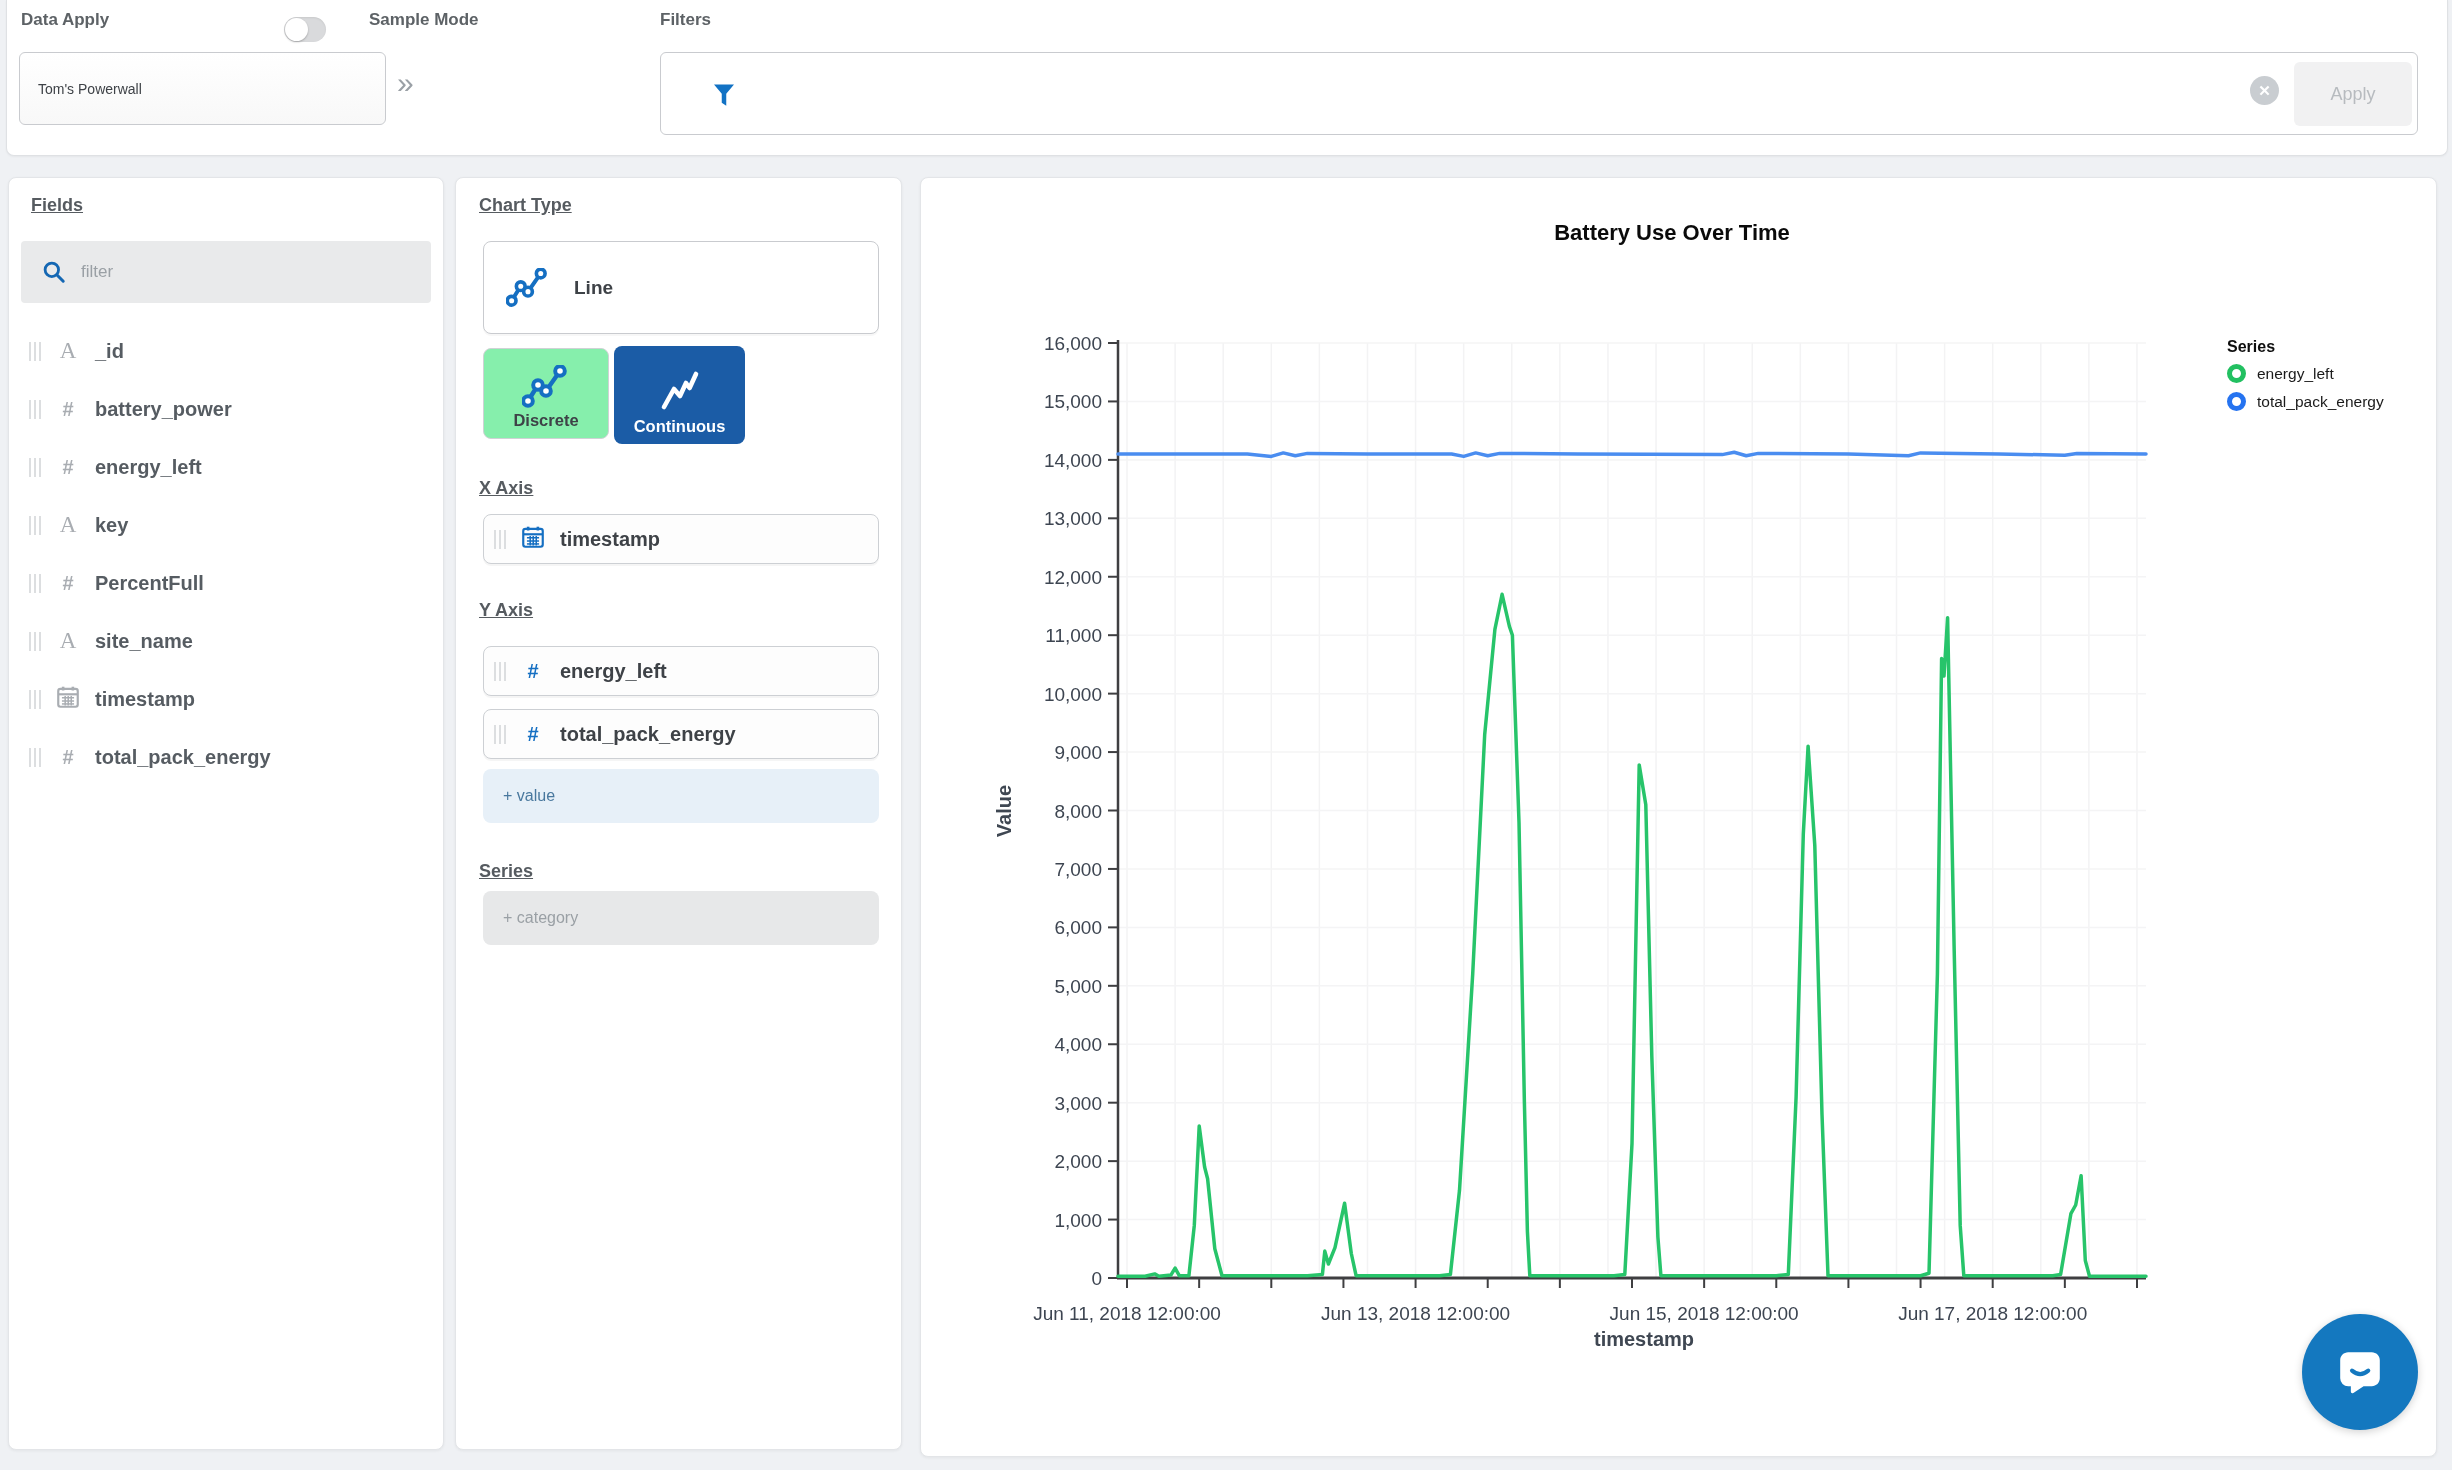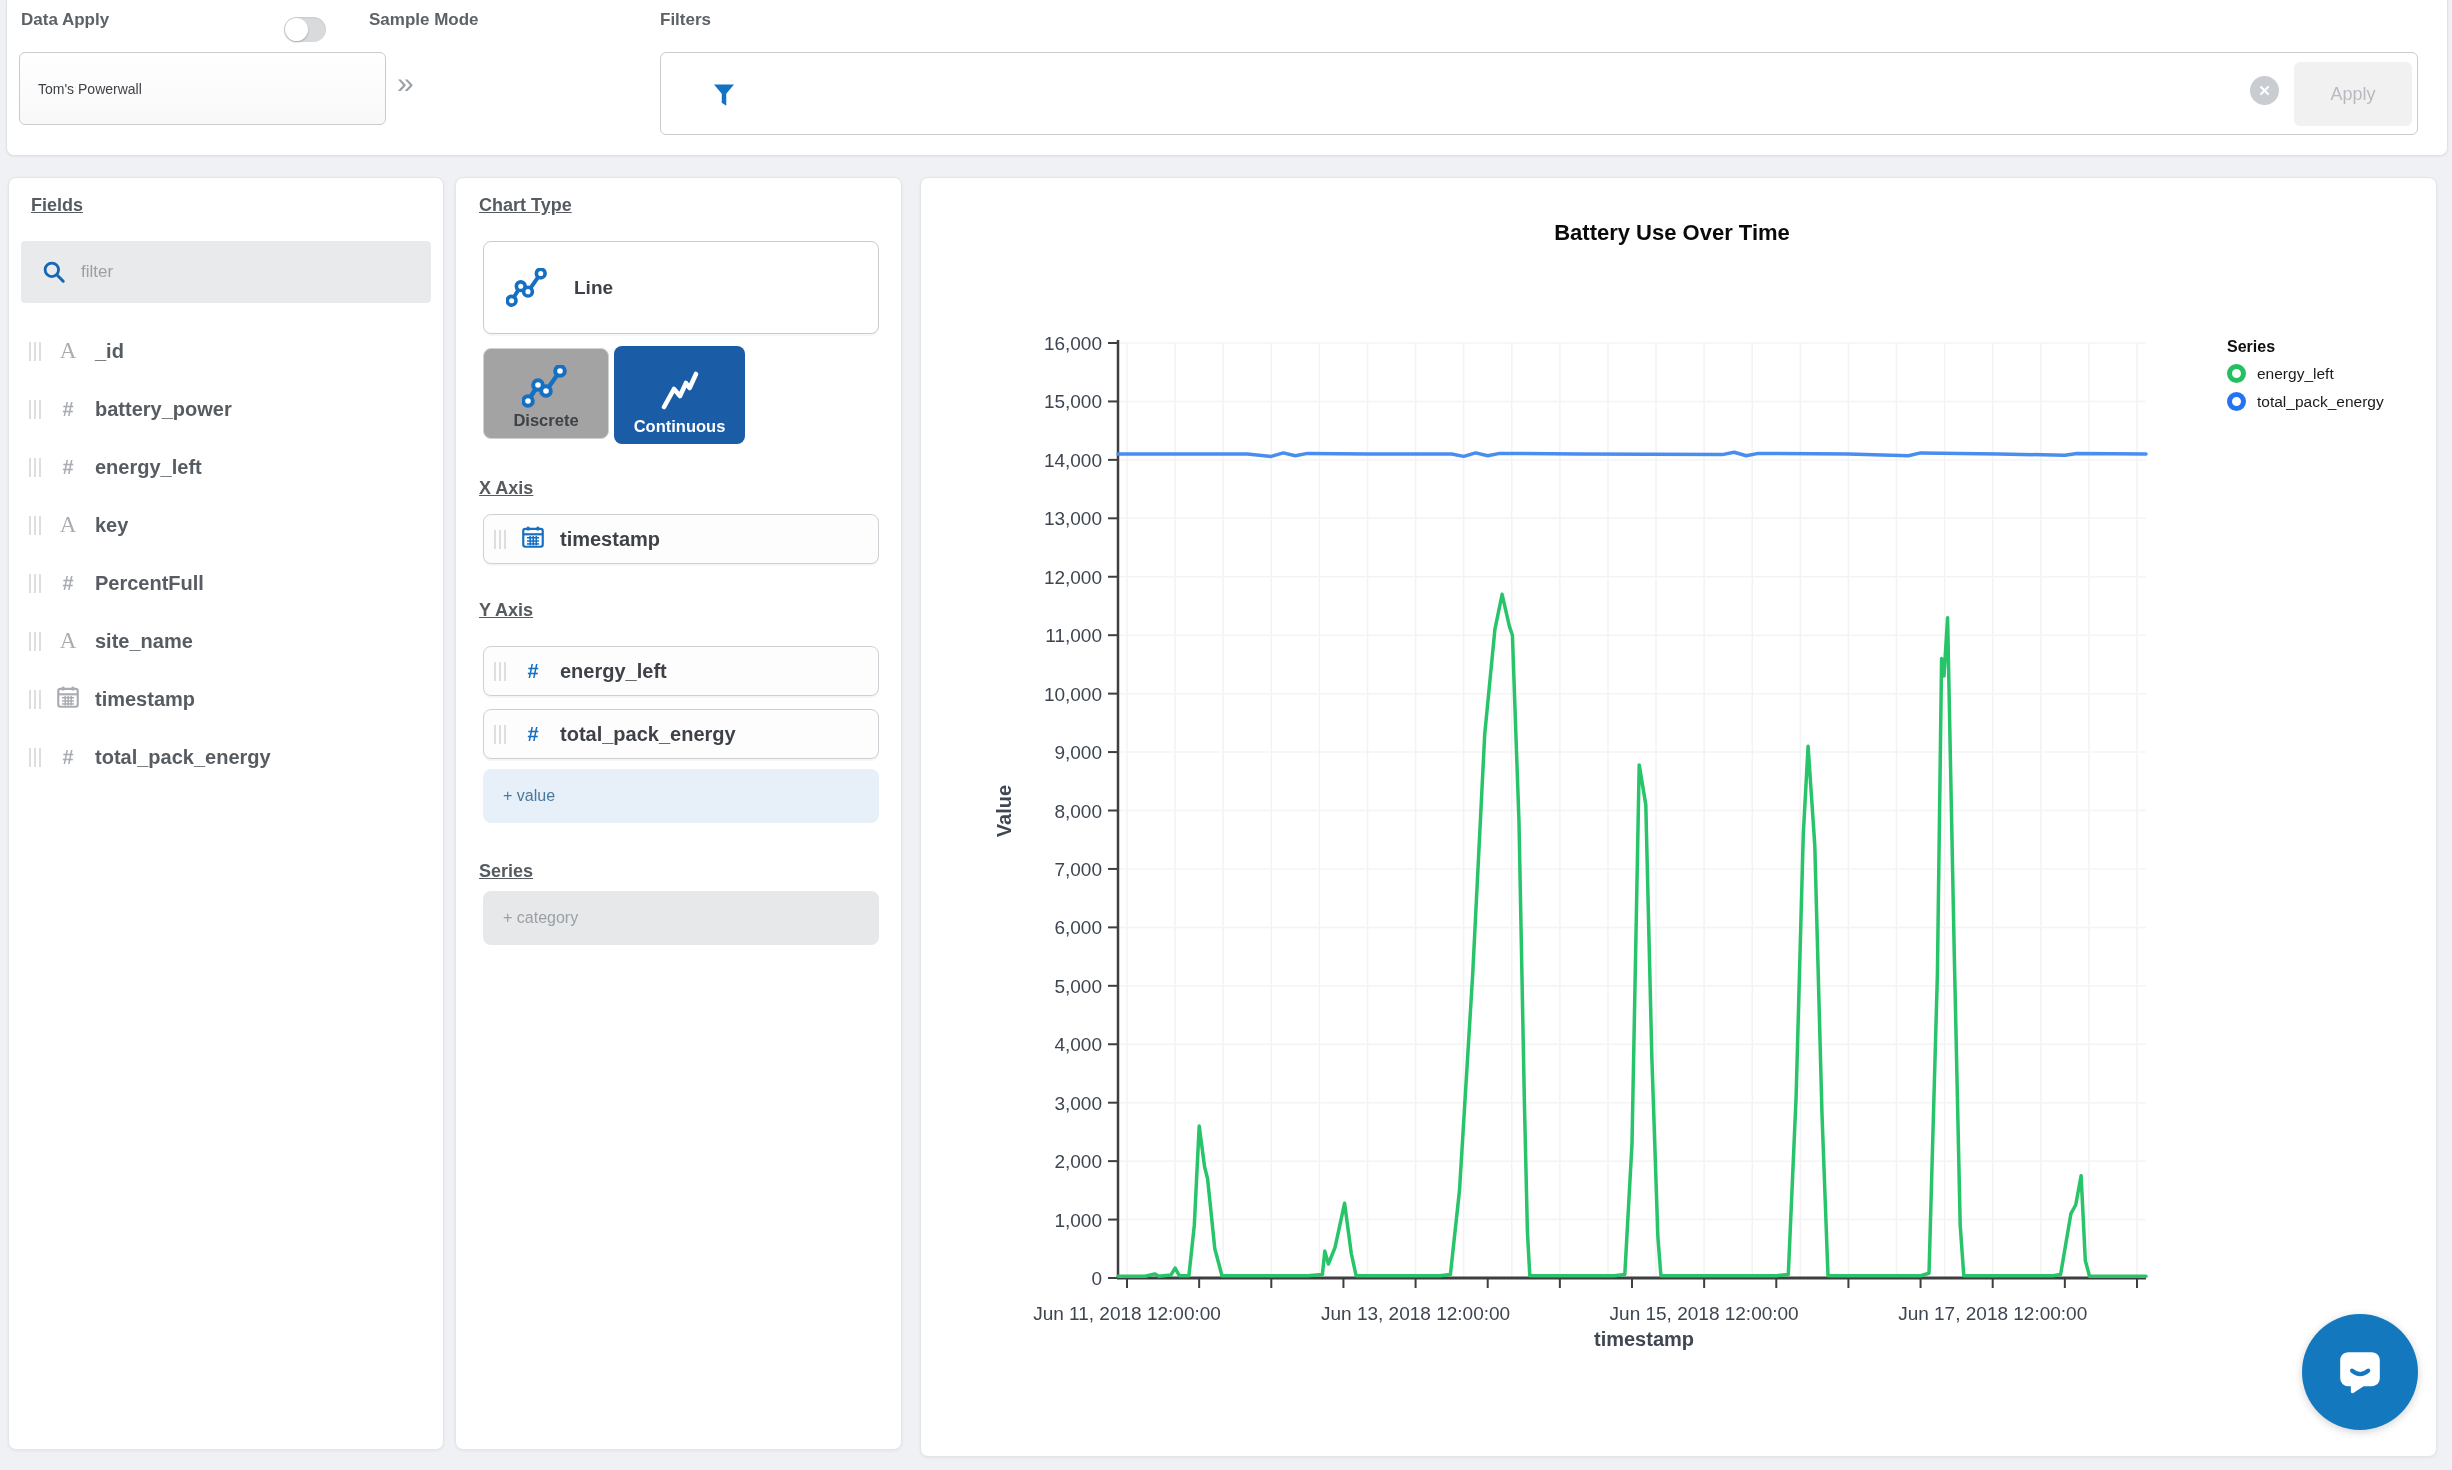--- a/index.html
+++ b/index.html
@@ -76,21 +76,21 @@
   .charttype-select{
     position:absolute;left:27px;top:63px;width:396px;height:93px;background:#fff;
     border:1px solid #c9cbcf;border-radius:8px;display:flex;align-items:center;
     padding:16px 22px;box-sizing:border-box;gap:24px;cursor:pointer;box-shadow:0 2px 0 rgba(0,0,0,.03);
   }
   .charttype-select .ct-label{font-size:19px;font-weight:bold;color:#3e4247;flex:1;}
   .mode-btn{
     position:absolute;border-radius:8px;display:flex;flex-direction:column;align-items:center;
     justify-content:flex-end;padding-bottom:8px;box-sizing:border-box;cursor:pointer;
   }
-  #discrete-btn{left:27px;top:170px;width:126px;height:91px;background:#a3a3a3;border:1px solid #cfd2d5;}
+  #discrete-btn{left:27px;top:170px;width:126px;height:91px;background:#86efac;border:1px solid #cfd2d5;}
   #continuous-btn{left:158px;top:168px;width:131px;height:98px;background:#1b5ca6;}
   .mode-btn .m-label{font-size:16.5px;font-weight:bold;}
   #discrete-btn .m-label{color:#3e4247;}
   #continuous-btn .m-label{color:#fff;}
   .pill{
     position:absolute;left:27px;width:396px;height:50px;background:#fdfdfd;
     border:1px solid #cdd0d4;border-radius:8px;box-shadow:0 2px 0 rgba(0,0,0,.04);
     display:flex;align-items:center;box-sizing:border-box;padding-left:10px;gap:12px;cursor:grab;
   }
   .pill .field-name{color:#3e4247;}

